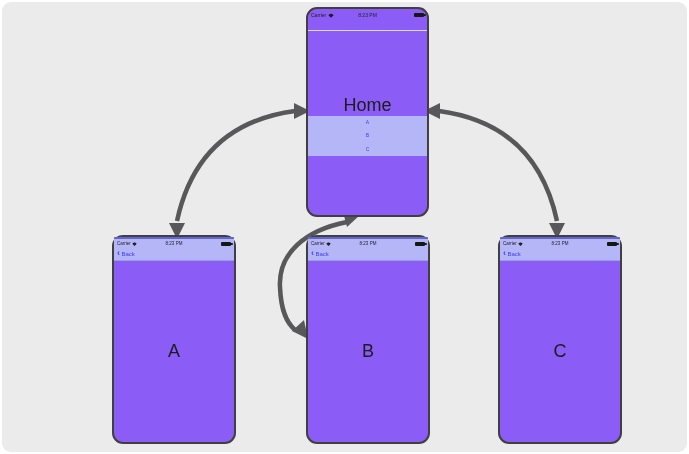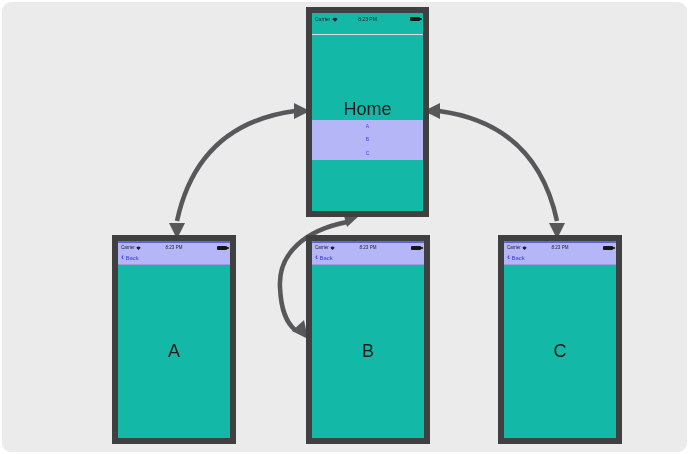--- a/index.html
+++ b/index.html
@@ -7,22 +7,22 @@
     width:689px;height:454px;position:relative;overflow:hidden;
     background:#ffffff;
     font-family:"Liberation Sans","DejaVu Sans",sans-serif;
   }
   .canvas{
     position:absolute;left:2px;top:2px;width:685px;height:450px;
     background:#ebebeb;border-radius:9px;
   }
   
   .phone{
-    position:absolute;background:#14b8a6;
-    border:6px solid #404040;border-radius:0;box-sizing:border-box;
+    position:absolute;background:#8b5cf6;
+    border:2px solid #404040;border-radius:11px;box-sizing:border-box;
   }
   #phone-home{left:306px;top:7px;width:123px;height:210px;}
   #phone-a{left:112px;top:235px;width:124px;height:209px;}
   #phone-b{left:306px;top:235px;width:124px;height:209px;}
   #phone-c{left:498px;top:235px;width:124px;height:209px;}
   .screen{position:relative;width:100%;height:100%;overflow:hidden;border-radius:1px;}
 
   
   .statusbar{
     position:relative;display:flex;align-items:center;justify-content:space-between;

